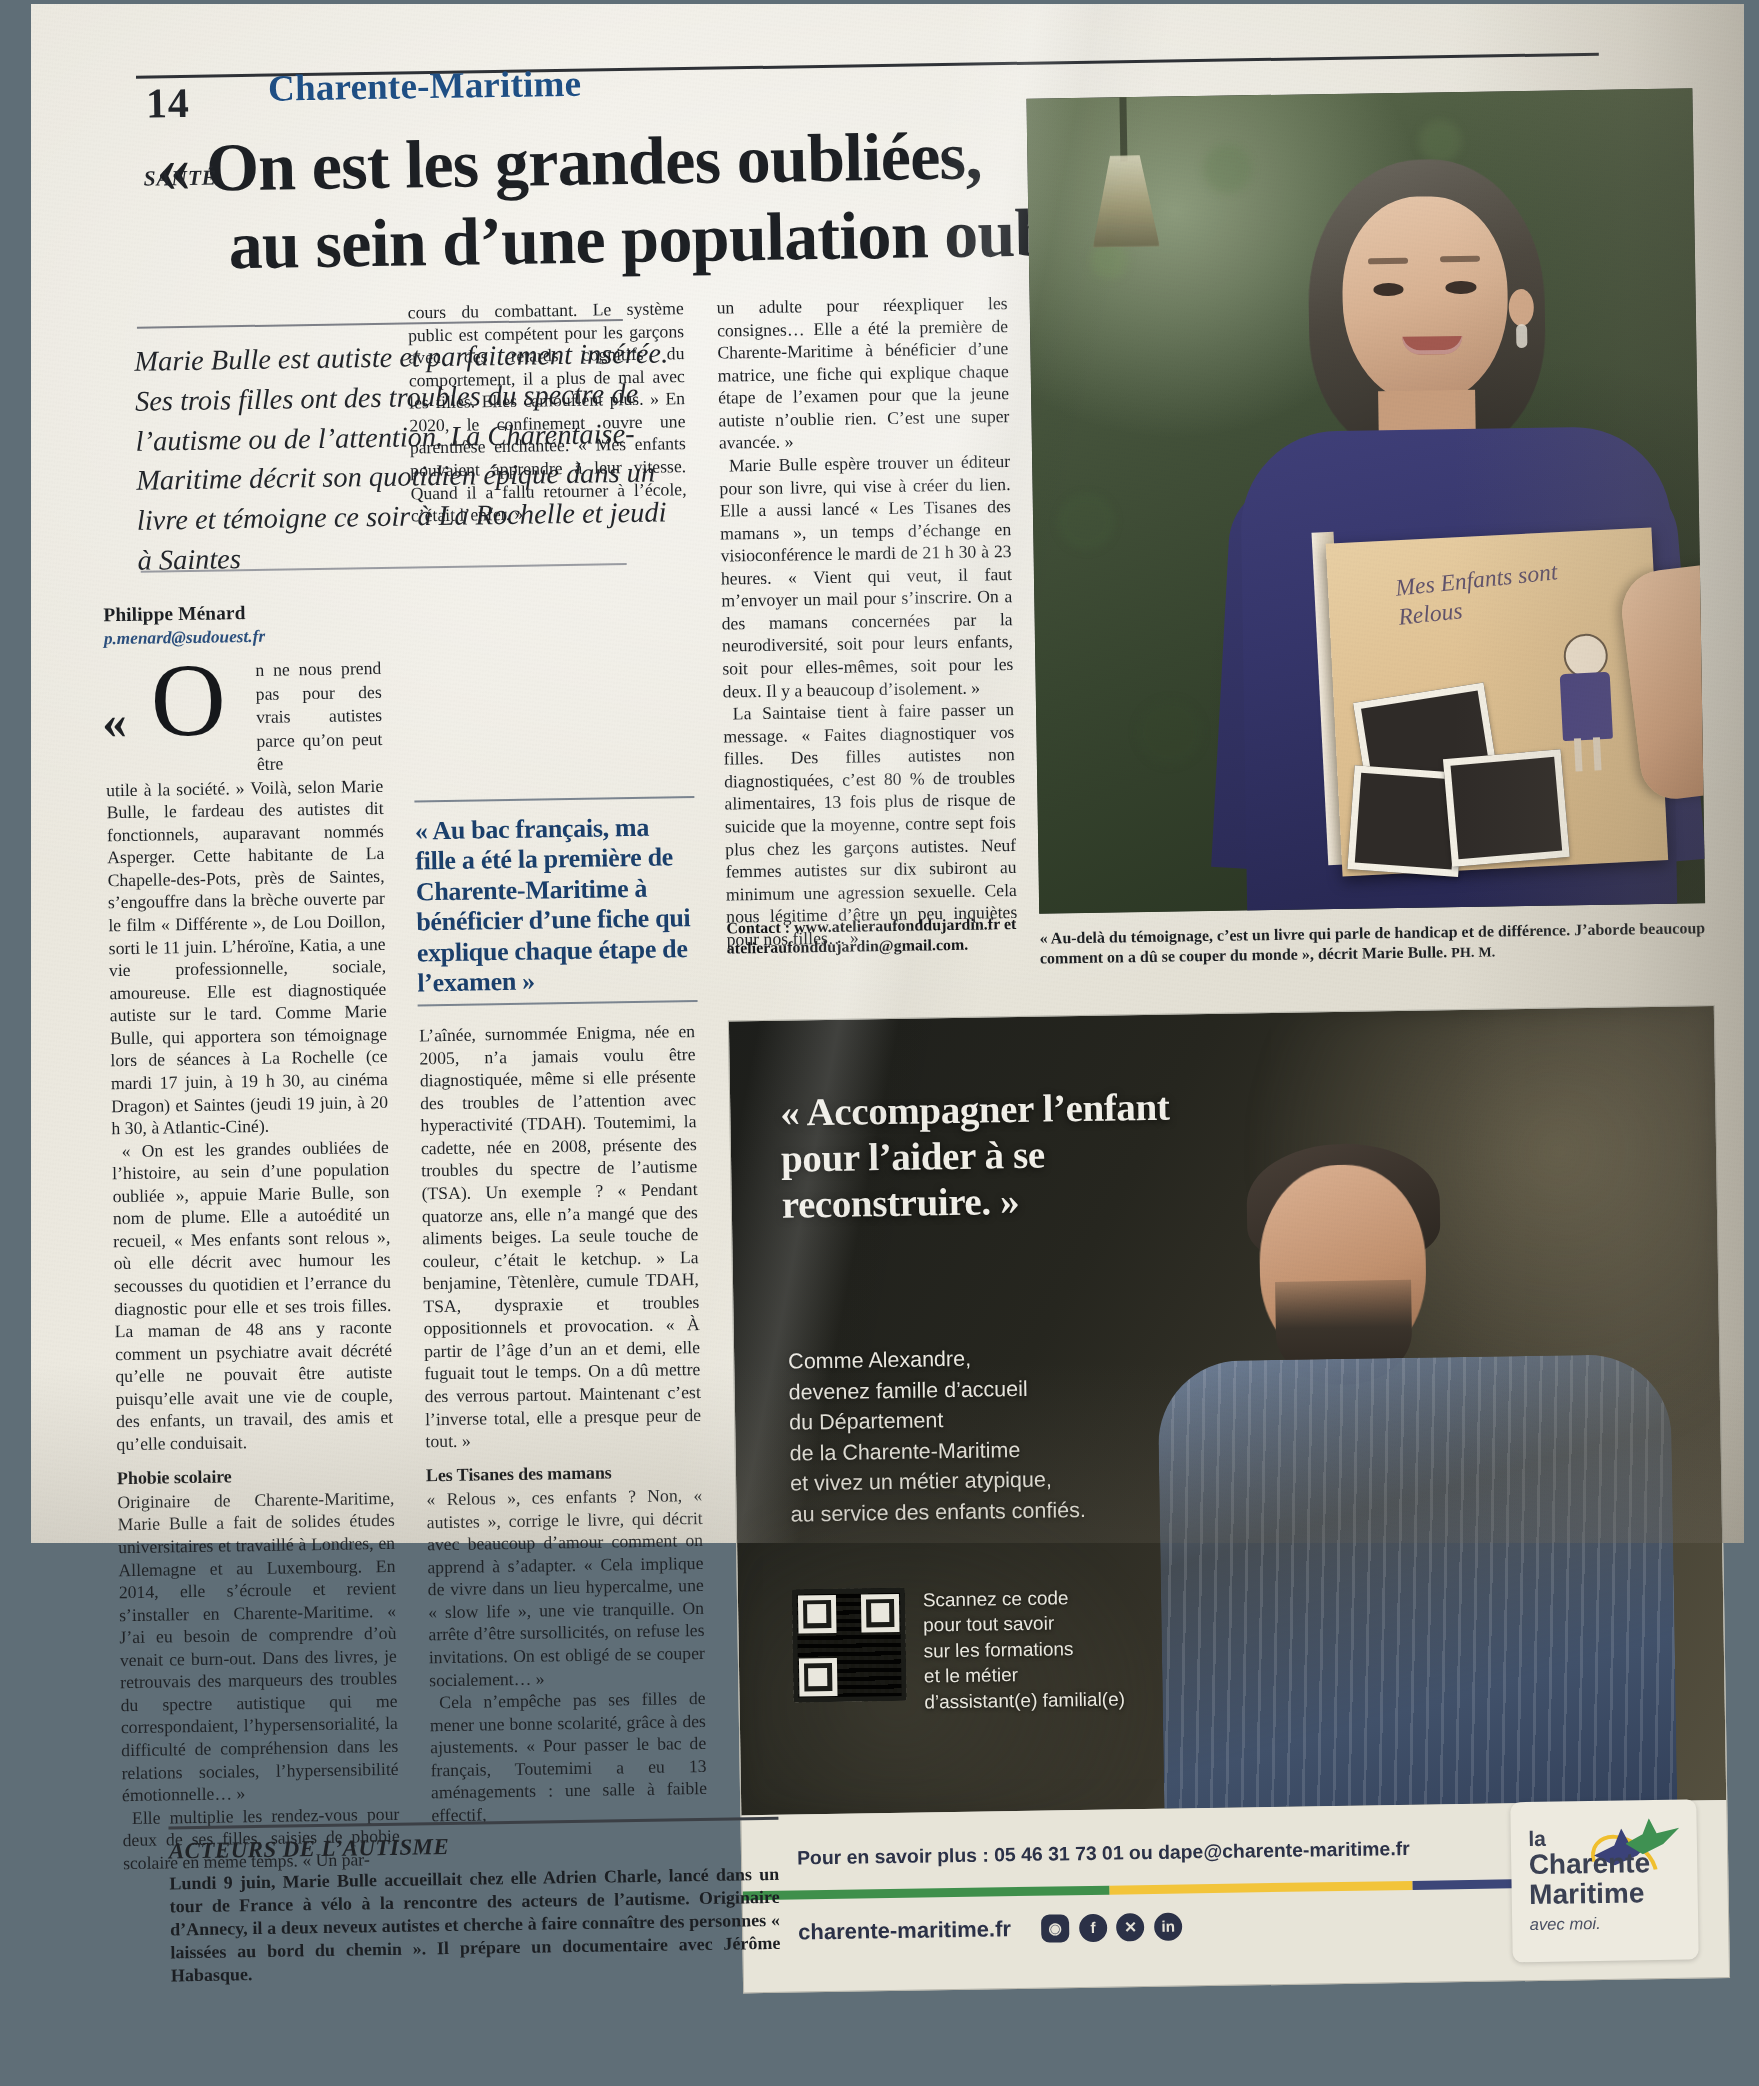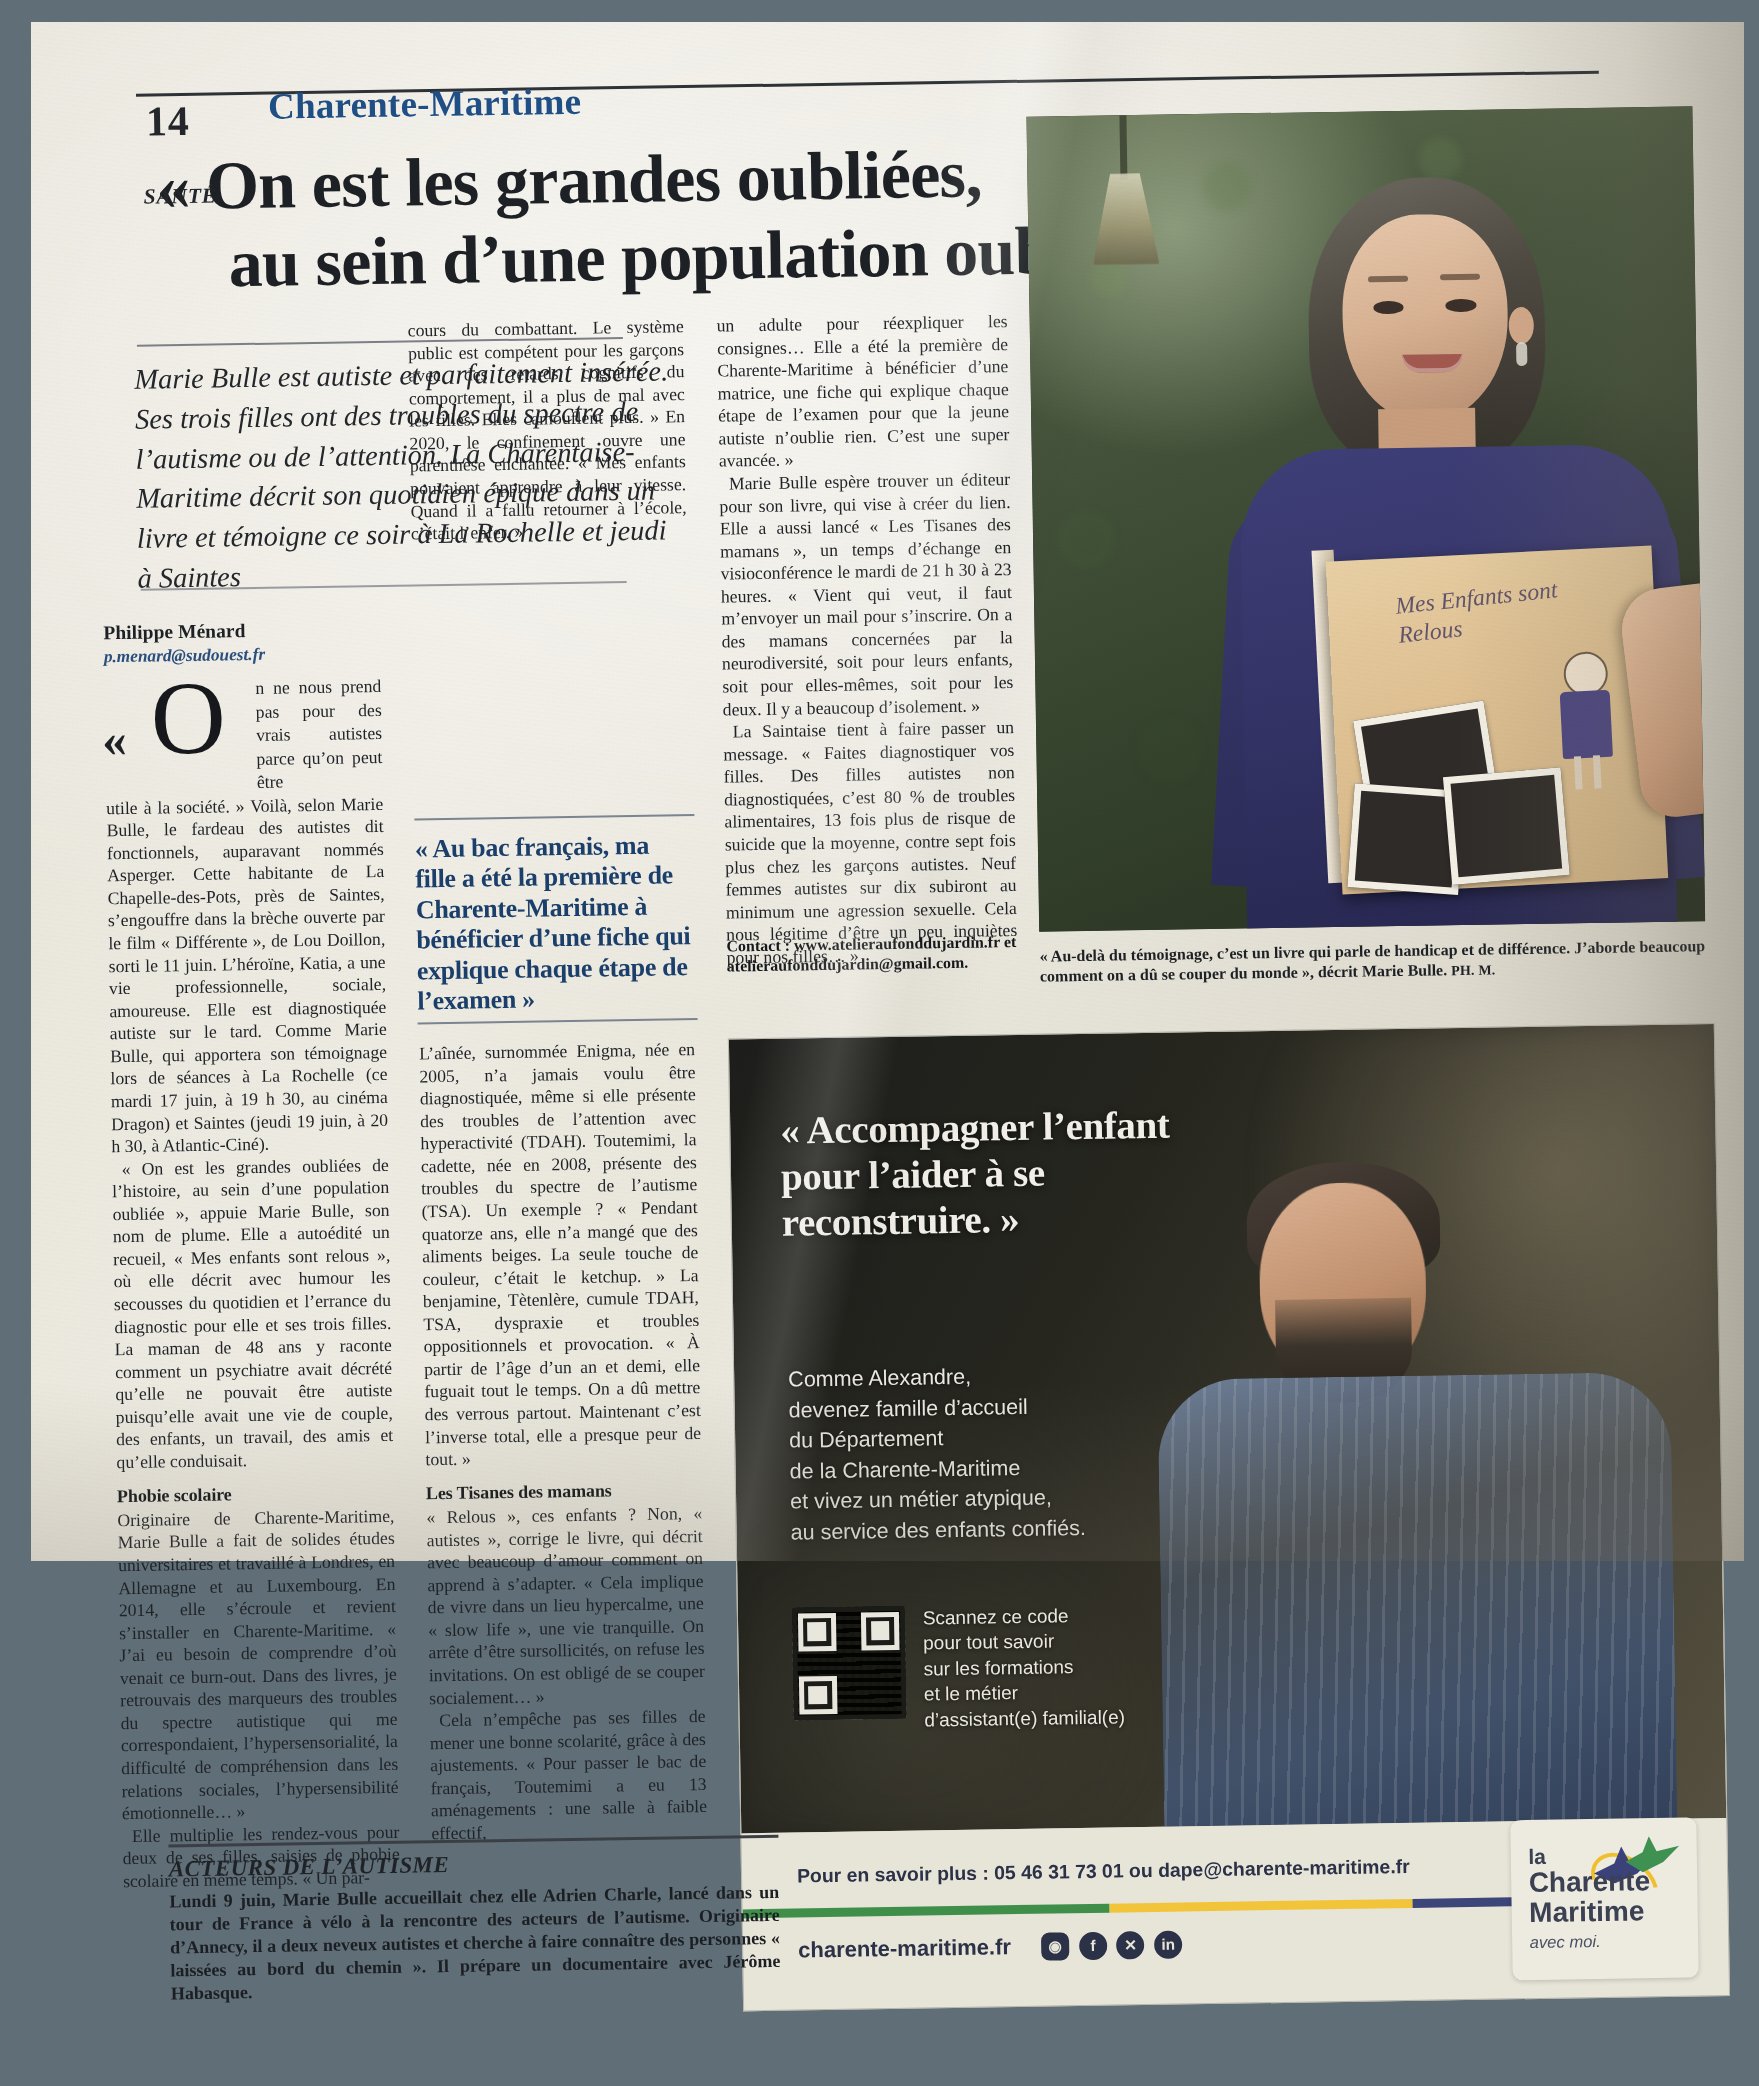--- a/index.html
+++ b/index.html
@@ -11,21 +11,21 @@
   
   .paper{
     position:absolute;inset:0;
     background:
       radial-gradient(120% 70% at 45% 22%, rgba(255,255,255,.55) 0%, rgba(255,255,255,0) 62%),
       linear-gradient(103deg,#e9e6dc 0%,#eeebe2 28%,#e7e4d9 58%,#ddd9cd 85%,#d2cec2 100%);
   }
   
   .desk{position:absolute;inset:0;background:#5f6e77;}
   .sheet{
-    position:absolute;left:30.5px;top:22px;width:1713px;height:1539px;
+    position:absolute;left:30.5px;top:4px;width:1713px;height:1539px;
     background:transparent;
   }
   .grain{
     position:absolute;inset:0;pointer-events:none;opacity:.35;
     background:
       repeating-linear-gradient(97deg, rgba(0,0,0,.018) 0 1.4px, rgba(255,255,255,.015) 1.4px 2.8px),
       repeating-linear-gradient(7deg, rgba(0,0,0,.012) 0 2.1px, rgba(255,255,255,.01) 2.1px 4.2px);
     mix-blend-mode:multiply;
   }
   .shade-r{

